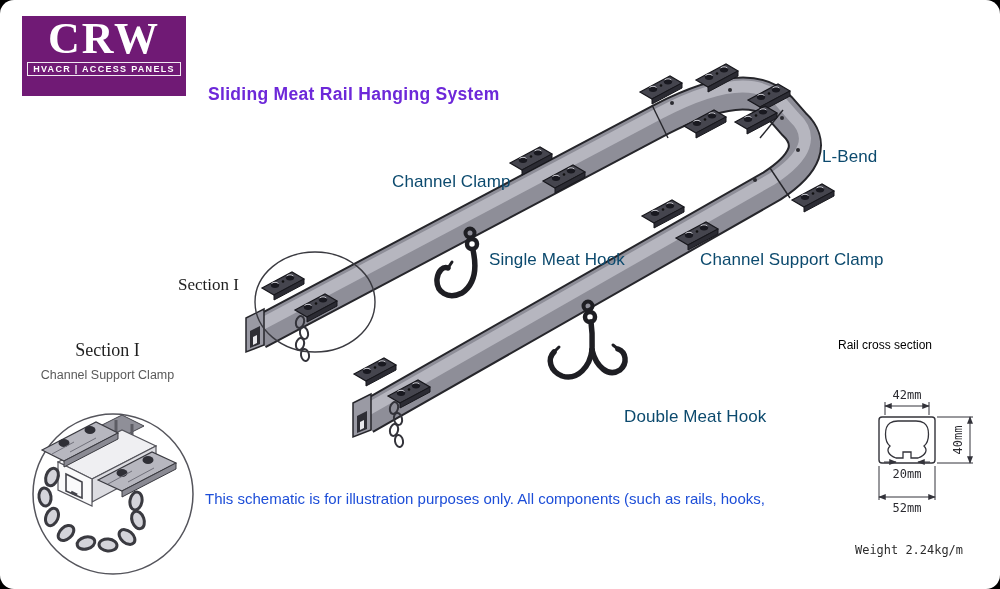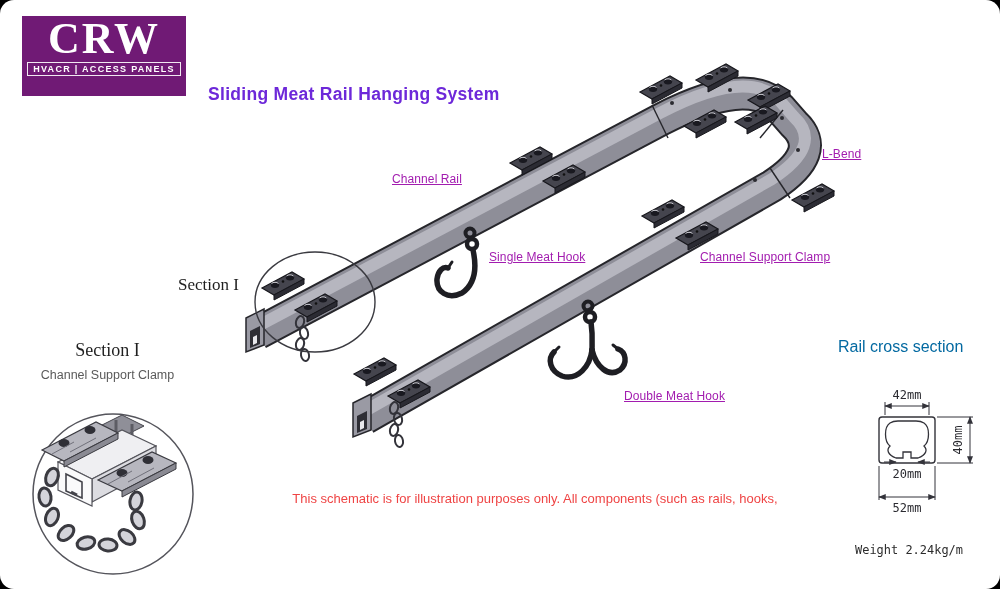--- a/index.html
+++ b/index.html
@@ -9,31 +9,31 @@
   .logo{position:absolute;left:22px;top:16px;width:164px;height:80px;background:#701a75;
         display:flex;flex-direction:column;align-items:center;justify-content:flex-start;}
   .logo-brand{font-family:"Liberation Serif",serif;font-weight:bold;color:#fff;
               font-size:44px;line-height:44px;letter-spacing:2px;margin-top:1px;}
   .logo-tagline{color:#fff;font-size:9px;letter-spacing:1.3px;border:1px solid rgba(255,255,255,.9);
                 padding:1px 5px;margin-top:1px;white-space:nowrap;font-weight:bold;}
   
   .title{position:absolute;left:208px;top:36px;font-size:17.5px;font-weight:600;color:#6d28d9;
          letter-spacing:.3px;margin-top:48px;}
   
-  .lbl{position:absolute;font-size:12px;color:#a21caf;white-space:nowrap;letter-spacing:.1px;text-decoration:underline;}
+  .lbl{position:absolute;font-size:17px;color:#0c4a6e;white-space:nowrap;letter-spacing:.1px;}
   .serif-lbl{position:absolute;font-family:"Liberation Serif",serif;font-size:17px;color:#1f1f1f;
              white-space:nowrap;}
   .detail-title{position:absolute;left:25px;top:340px;width:165px;text-align:center;
                 font-family:"Liberation Serif",serif;font-size:18px;color:#1f1f1f;}
   .detail-sub{position:absolute;left:5px;width:205px;text-align:center;font-size:12.5px;color:#5a5a5a;}
-  .xsec-title{position:absolute;left:838px;top:338px;font-size:16px;color:#0369a1;white-space:nowrap;}
+  .xsec-title{position:absolute;left:838px;top:338px;font-size:12px;color:#000000;white-space:nowrap;}
   .weight{position:absolute;left:855px;top:542px;font-family:"DejaVu Sans Mono",monospace;
           font-size:13px;color:#2b2b2b;white-space:nowrap;transform:scaleX(.92);transform-origin:left;}
-  .disclaimer{position:absolute;left:205px;top:486px;width:660px;text-align:center;
-              font-size:13px;line-height:25px;color:#ef4444;}
+  .disclaimer{position:absolute;left:205px;top:486px;width:660px;
+              font-size:15px;line-height:25px;color:#1d4ed8;}
   svg{position:absolute;left:0;top:0;}
   svg text{font-family:"DejaVu Sans Mono",monospace;font-size:12px;fill:#2b2b31;}
 </style>
 </head>
 <body>
 
 <div class="page">
 
   <svg width="1000" height="589" viewBox="0 0 1000 589">
     <defs>
@@ -203,25 +203,25 @@
     <text x="958" y="444" text-anchor="middle" transform="rotate(-90 958 440)">40mm</text>
   </svg>
 
   <div class="logo">
     <div class="logo-brand">CRW</div>
     <div class="logo-tagline">HVACR | ACCESS PANELS</div>
   </div>
 
   <div class="title">Sliding Meat Rail Hanging System</div>
 
-  <div class="lbl" style="left:392px;top:172px;">Channel Rail</div>
+  <div class="lbl" style="left:392px;top:172px;">Channel Clamp</div>
   <div class="lbl" style="left:489px;top:250px;">Single Meat Hook</div>
   <div class="lbl" style="left:822px;top:147px;">L-Bend</div>
   <div class="lbl" style="left:700px;top:250px;">Channel Support Clamp</div>
-  <div class="lbl" style="left:624px;top:389px;">Double Meat Hook</div>
+  <div class="lbl" style="left:624px;top:407px;">Double Meat Hook</div>
   <div class="serif-lbl" style="left:178px;top:275px;">Section I</div>
 
   <div class="detail-title">Section I</div>
   <div class="detail-sub" style="top:368px;">Channel Support Clamp</div>
 
   <div class="xsec-title">Rail cross section</div>
   <div class="weight">Weight 2.24kg/m</div>
 
   <div class="disclaimer">
     <div>This schematic is for illustration purposes only. All components (such as rails, hooks,</div>

